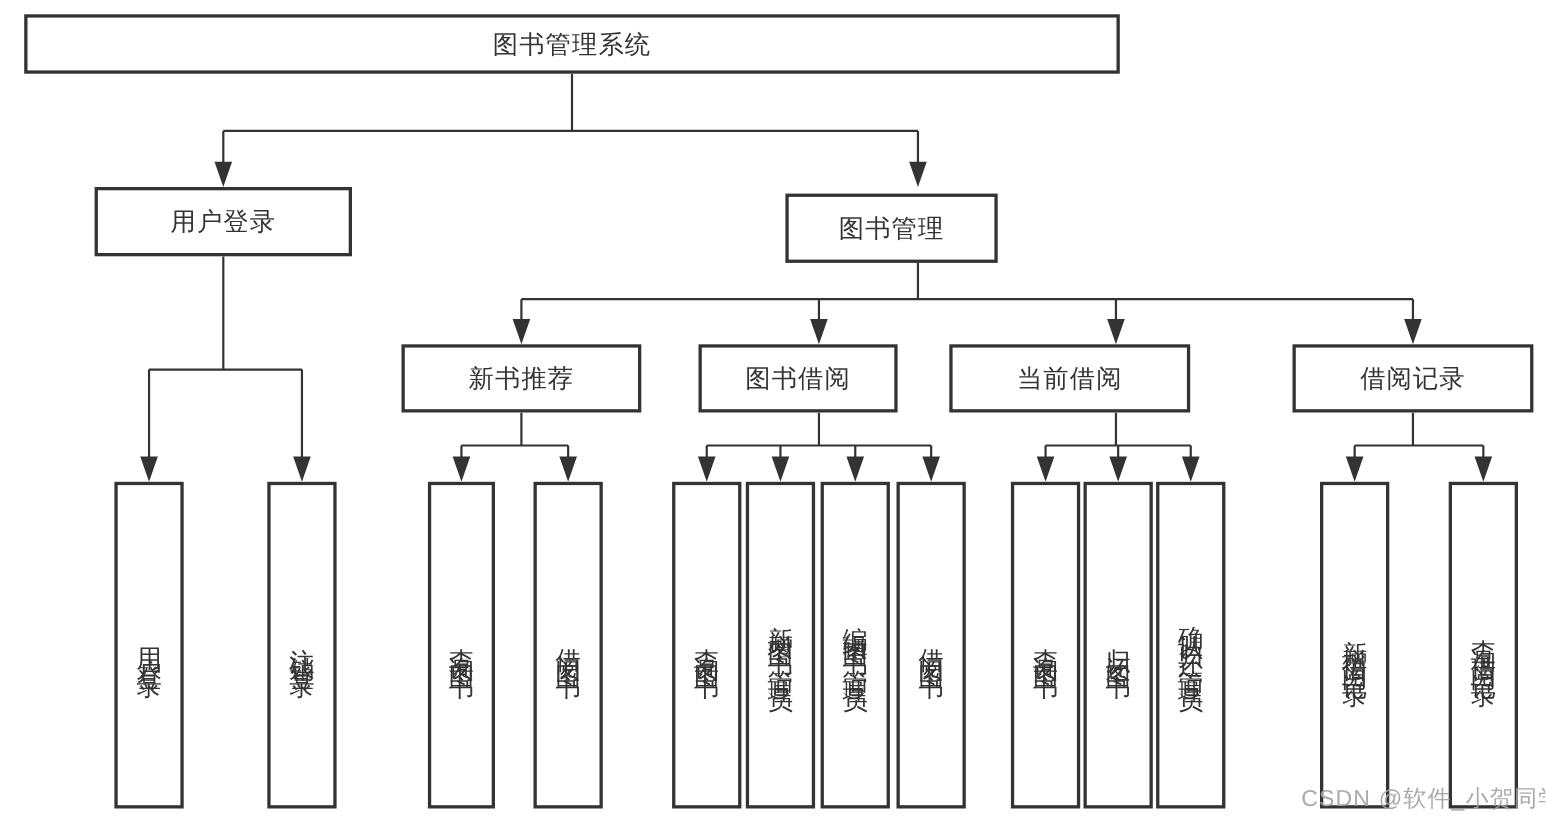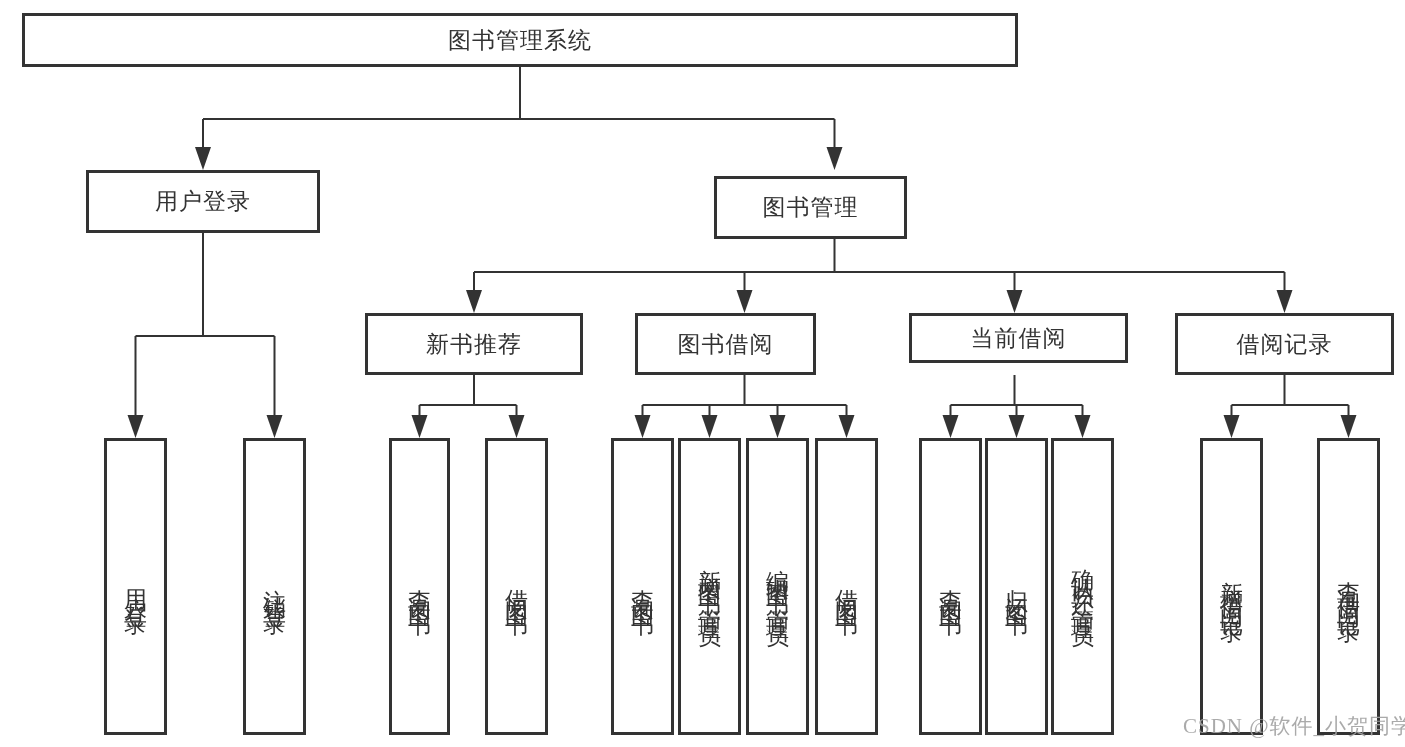--- a/index.html
+++ b/index.html
@@ -1,21 +1,21 @@
 <!DOCTYPE html>
 <html><head>
 <meta charset="utf-8">
 <style>
   html, body { margin: 0; padding: 0; background: #ffffff; }
   #stage {
     position: relative;
     width: 1405px;
     height: 747px;
     background: #ffffff;
-    font-family: Liberation Serif, serif;
+    font-family: Liberation Sans, sans-serif;
     color: #333333;
     overflow: hidden;
   }
   #wires {
     position: absolute;
     left: 0; top: 0;
     z-index: 1;
   }
   .node {
     position: absolute;
@@ -124,21 +124,21 @@
   <div class="node hnode" style="left:714px; top:176px; width:193px; height:63px">
     <span>图书管理</span>
   </div>
 
   <div class="node hnode" style="left:365px; top:313px; width:218px; height:62px">
     <span>新书推荐</span>
   </div>
   <div class="node hnode" style="left:635px; top:313px; width:181px; height:62px">
     <span>图书借阅</span>
   </div>
-  <div class="node hnode" style="left:909px; top:313px; width:219px; height:50px">
+  <div class="node hnode" style="left:863px; top:313px; width:219px; height:62px">
     <span>当前借阅</span>
   </div>
   <div class="node hnode" style="left:1175px; top:313px; width:219px; height:62px">
     <span>借阅记录</span>
   </div>
 
   <div class="node vnode leaf" style="left:104px; width:63px">
     <span>用户登录</span>
   </div>
   <div class="node vnode leaf" style="left:243px; width:63px">

